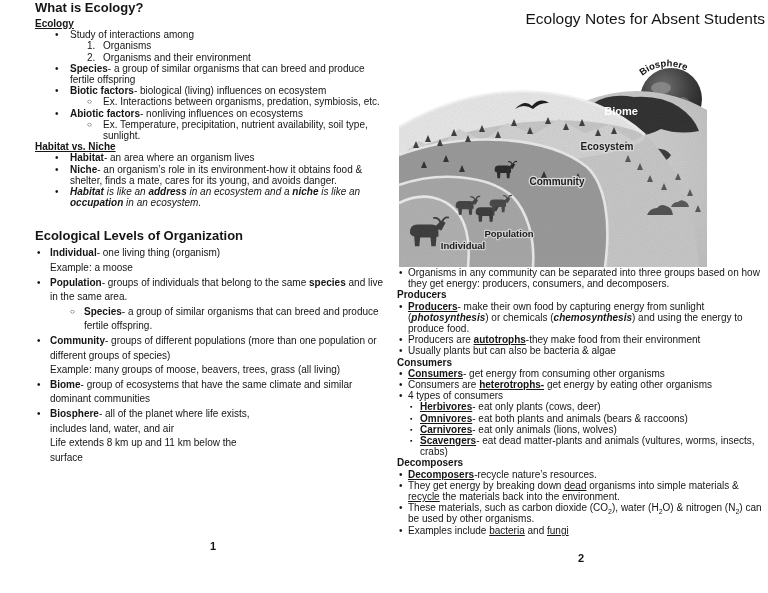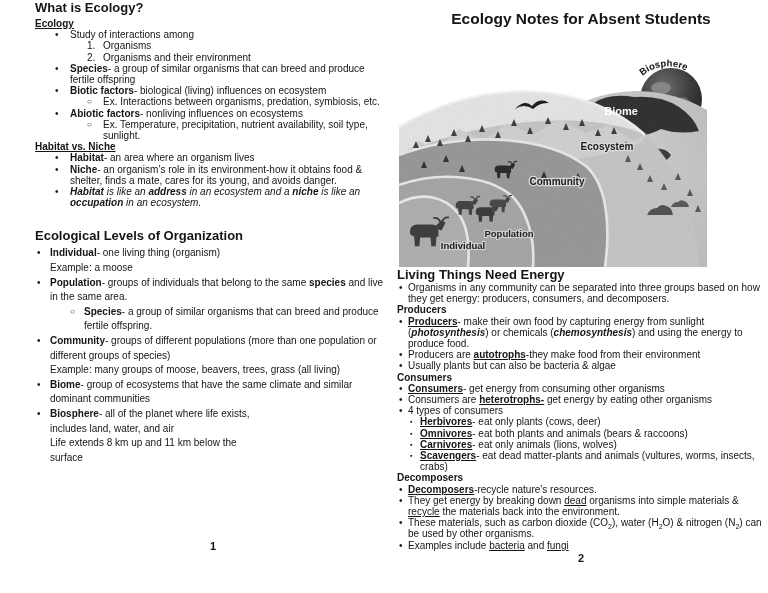--- a/index.html
+++ b/index.html
@@ -1,21 +1,21 @@
 <!DOCTYPE html>
 <html><head>
 <meta charset="utf-8">
 <style>
 *{box-sizing:border-box}
 html,body{margin:0;padding:0}
 body{width:768px;height:593px;background:#ffffff;font-family:"Liberation Sans",sans-serif;color:#151515;position:relative;overflow:hidden}
 .col{position:absolute;top:0}
 #left-col{left:35px;width:356px;}
 #right-col{left:397px;width:368px;padding-top:10px}
-.page-title{font-size:15.5px;font-weight:bold;text-align:center;line-height:18px}
+.page-title{font-size:15.5px;font-weight:normal;text-align:right;line-height:18px}
 .figure{margin:29px 0 0 2px;width:308px;height:210px}
 .sec{font-size:10px}
 .lp,.rp{line-height:11.2px}
 .lp3{line-height:14.6px;margin-top:19px}
 .it{display:flex}
 .mk{flex:0 0 auto}
 .tx{flex:1 1 auto}
 .h1 .tx{font-weight:bold;font-size:13px;line-height:16px}
 .lp .h1{margin-bottom:2px}
 .lp3 .h1 .tx{line-height:18px}
@@ -287,23 +287,20 @@
       </text>
       <text x="222" y="58" text-anchor="middle" font-size="11" font-weight="bold" fill="#ffffff">Biome</text>
       <text class="halo" x="208" y="93" text-anchor="middle" font-size="10" font-weight="bold" fill="#1c1c1c">Ecosystem</text>
       <text class="halo" x="158" y="128" text-anchor="middle" font-size="10" font-weight="bold" fill="#1c1c1c">Community</text>
       <text class="halo2" x="110" y="180" text-anchor="middle" font-size="9.5" font-weight="bold" fill="#222222">Population</text>
       <text class="halo2" x="64" y="192" text-anchor="middle" font-size="9.5" font-weight="bold" fill="#1a1a1a">Individual</text>
     </svg>
   </div>
 
   <div class="sec rp">
-      <div class="it h1">
-        <div class="tx"><span>Living Things Need Energy</span></div>
-      </div>
       <div class="it b1">
         <span class="mk">•</span>
         <div class="tx"><span>Organisms in any community can be separated into three groups based on how they get energy: producers, consumers, and decomposers.</span></div>
       </div>
       <div class="it bold">
         <div class="tx"><span>Producers</span></div>
       </div>
       <div class="it b1">
         <span class="mk">•</span>
         <div class="tx"><span class="fb fu">Producers</span><span>- make their own food by capturing energy from sunlight (</span><span class="fb fi">photosynthesis</span><span>) or chemicals (</span><span class="fb fi">chemosynthesis</span><span>) and using the energy to produce food.</span></div>

